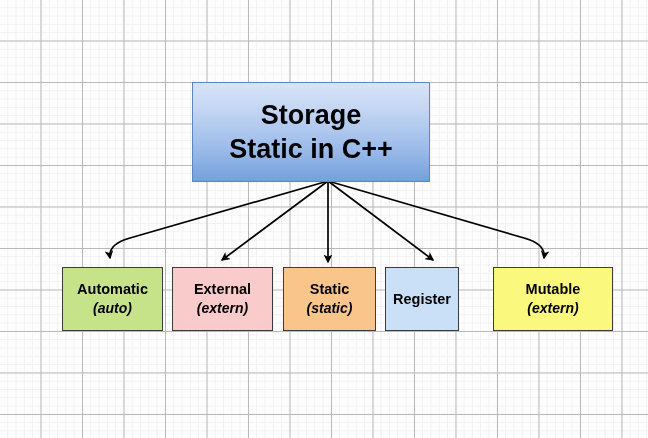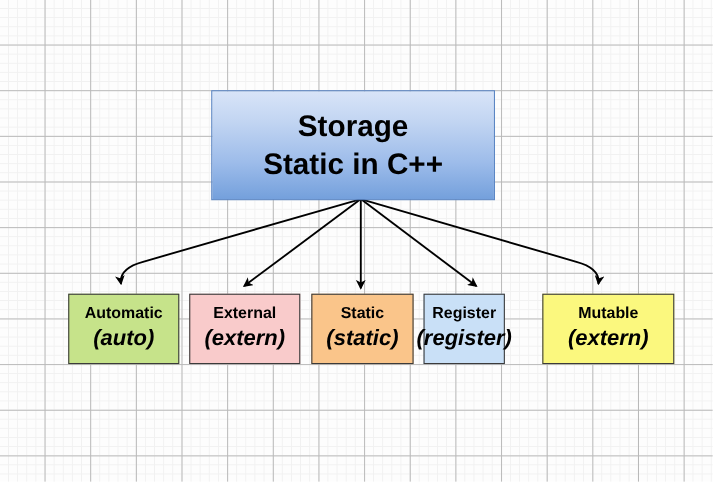--- a/index.html
+++ b/index.html
@@ -39,21 +39,21 @@
     box-sizing: border-box;
     display: flex;
     flex-direction: column;
     align-items: center;
     justify-content: center;
     text-align: center;
   }
   #title-box {
     left: 192px;
     top: 82px;
-    width: 258px;
+    width: 238px;
     height: 100px;
     border: 1px solid #5b86c4;
     background: linear-gradient(to bottom, #d8e4f8 0%, #c2d5f2 28%, #9dbcea 66%, #74a0dc 100%);
     color: #000000;
     font-size: 27px;
     font-weight: bold;
     line-height: 1.26;
     z-index: 3;
   }
   #title-box .title-line { display: block; }
@@ -62,21 +62,21 @@
     border: 1px solid #3b3b3b;
     font-size: 14.5px;
     font-weight: bold;
     color: #000000;
     line-height: 1.38;
     z-index: 3;
   }
   .leaf .kw {
     font-weight: bold;
     font-style: italic;
-    font-size: 20px;
+    font-size: 14px;
   }
   #leaf-automatic { left: 62px;  top: 267px; width: 101px; background: #c6e38a; }
   #leaf-external  { left: 172px; top: 267px; width: 101px; background: #f9cbcb; }
   #leaf-static    { left: 283px; top: 267px; width: 93px;  background: #fac58a; }
   #leaf-register  { left: 385px; top: 267px; width: 74px;  background: #c9e0f7; }
   #leaf-mutable   { left: 493px; top: 267px; width: 120px; background: #fbf87e; }
 </style>
 </head>
 <body>
 
@@ -115,21 +115,20 @@
     <span class="kw">(extern)</span>
   </div>
 
   <div id="leaf-static" class="node leaf">
     <span>Static</span>
     <span class="kw">(static)</span>
   </div>
 
   <div id="leaf-register" class="node leaf">
     <span>Register</span>
-    <span class="kw">(register)</span>
   </div>
 
   <div id="leaf-mutable" class="node leaf">
     <span>Mutable</span>
     <span class="kw">(extern)</span>
   </div>
 
 </div>
 
 </body></html>

